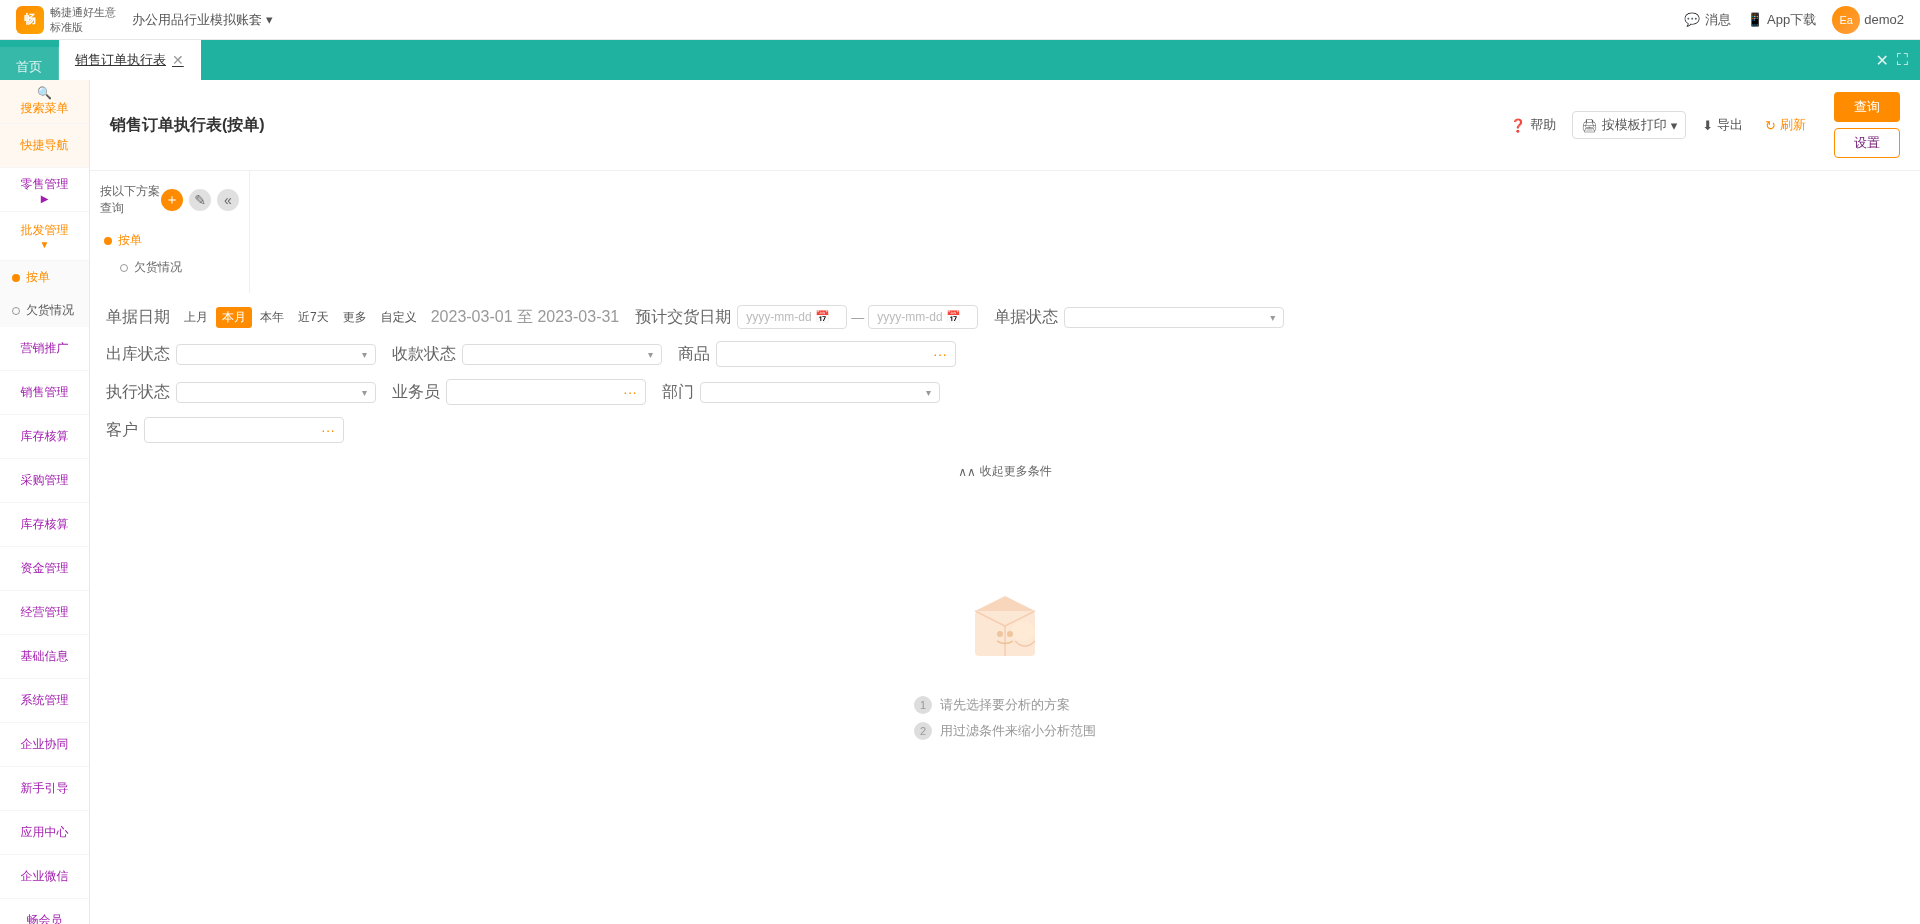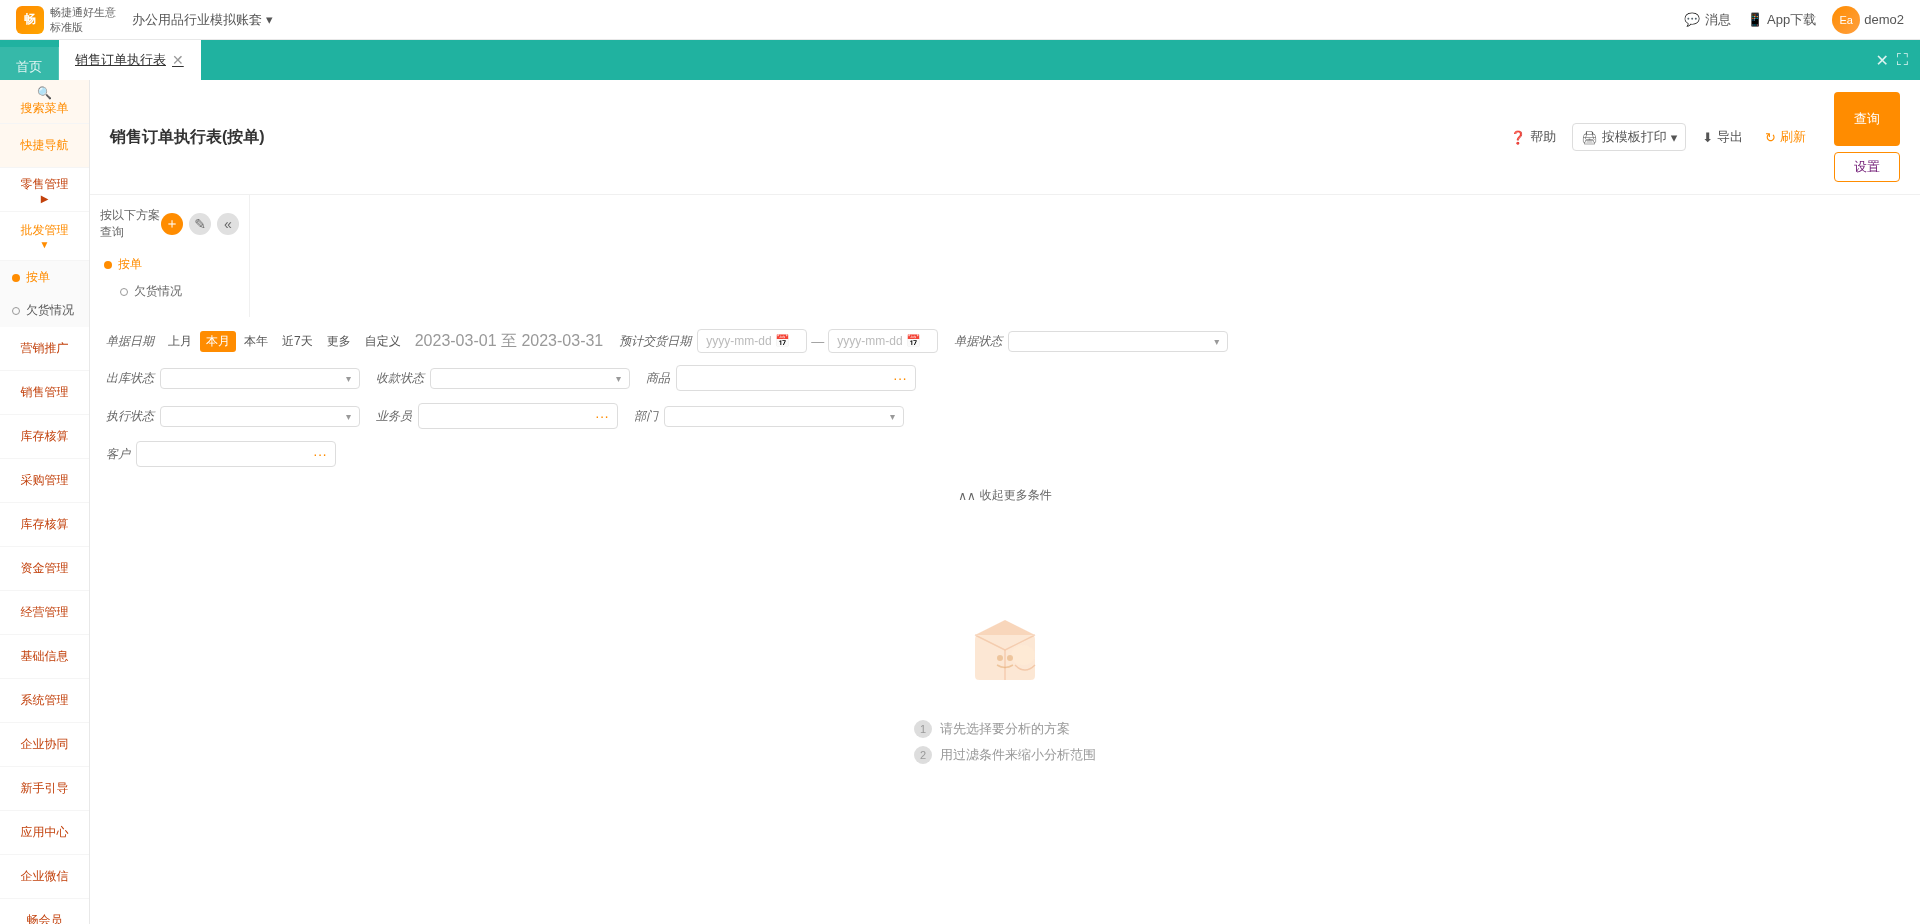--- a/index.html
+++ b/index.html
@@ -142,21 +142,21 @@
       overflow-y: auto;
       flex-shrink: 0;
     }
     .sidebar-item {
       display: flex;
       flex-direction: column;
       align-items: center;
       justify-content: center;
       padding: 10px 4px;
       cursor: pointer;
-      color: #c2410c;
+      color: #a21caf;
       font-size: 12px;
       text-align: center;
       border-bottom: 1px solid #f5f5f5;
       min-height: 44px;
     }
     .sidebar-item.has-sub { position: relative; }
     .sidebar-search {
       background: #fff8f0;
       color: #ff8c00;
     }
@@ -233,21 +233,21 @@
       display: flex; align-items: center; gap: 4px;
       border: 1px solid #ddd; border-radius: 4px;
       padding: 4px 8px; cursor: pointer; color: #555;
       font-size: 13px;
     }
     .query-btn {
       background: #ff8c00;
       color: white;
       border: none;
       border-radius: 4px;
-      padding: 18px 20px;
+      padding: 6px 20px;
       cursor: pointer;
       font-size: 13px;
     }
     .settings-btn {
       border: 1px solid #ff8c00;
       color: #701a75;
       border-radius: 4px;
       padding: 5px 16px;
       cursor: pointer;
       font-size: 13px;
@@ -320,24 +320,23 @@
       flex-wrap: wrap;
     }
     .filter-field {
       display: flex;
       align-items: center;
       gap: 6px;
       min-width: 0;
     }
     .filter-label {
       color: #666;
-      font-size: 12px;
+      font-size: 16px;
       white-space: nowrap;
       flex-shrink: 0;
-      font-style: italic;
     }
     .date-tabs {
       display: flex;
       gap: 2px;
     }
     .date-tab {
       padding: 2px 6px;
       font-size: 12px;
       cursor: pointer;
       color: #555;

